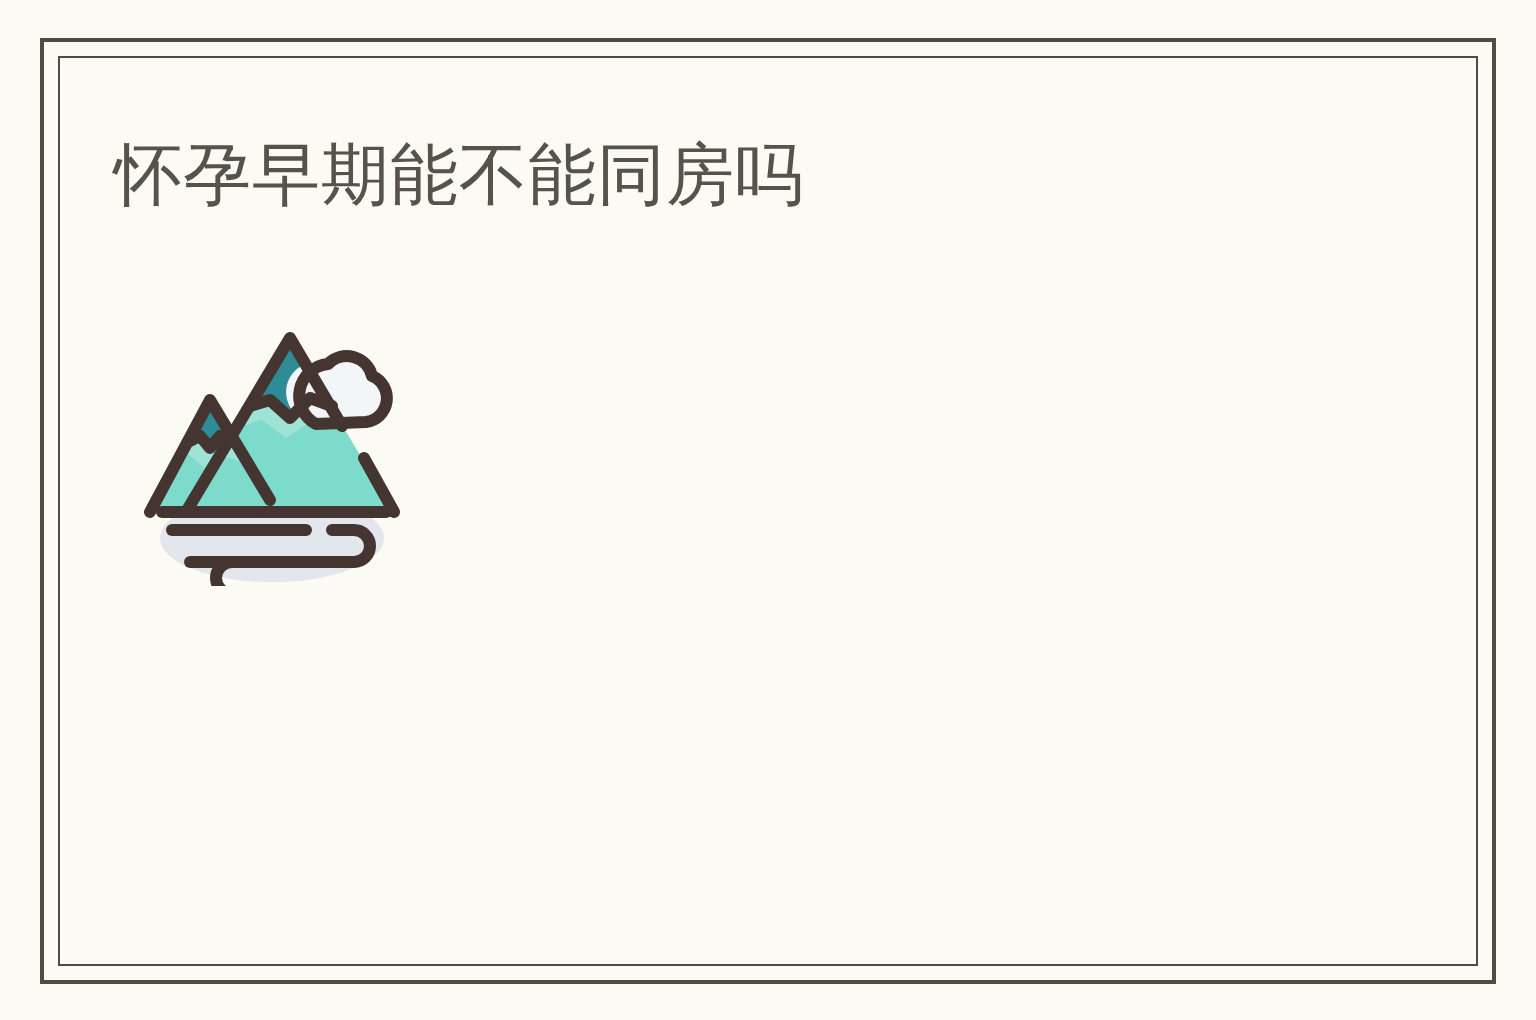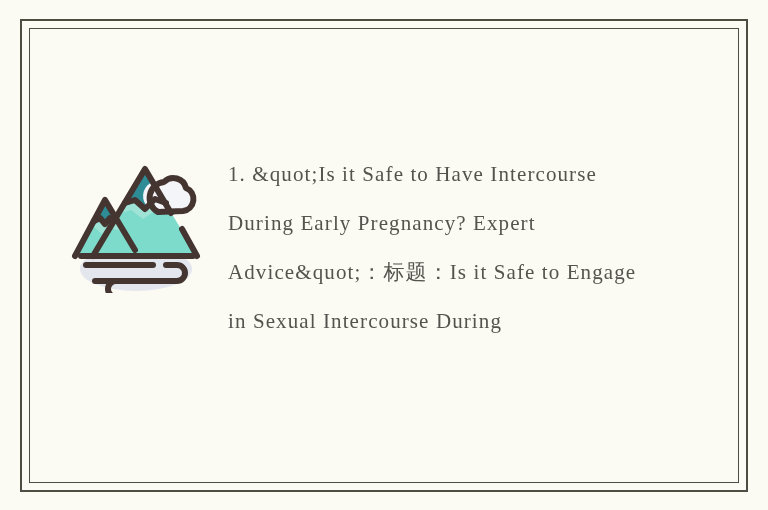--- a/index.html
+++ b/index.html
@@ -91,20 +91,21 @@
   }
 </style>
 </head>
 <body>
 
 <div class="page">
 
   <div class="frame-outer"></div>
   <div class="frame-inner"></div>
 
+  <div class="title">怀孕早期能不能同房吗</div>
 
   <div class="content">
 
     <div class="icon-wrap">
       <svg viewBox="0 0 134 140" xmlns="http://www.w3.org/2000/svg">
 
         <ellipse cx="67" cy="116" rx="56" ry="22" fill="#E3E6ED"></ellipse>
 
         <path d="M76 16 L128 103 L24 103 Z" fill="#7DDBCB"></path>
 
@@ -140,16 +141,15 @@
 
         <g fill="none" stroke="#443531" stroke-width="6" stroke-linecap="round" stroke-linejoin="round">
           <path d="M17 112 L84 112"></path>
           <path d="M97 112 L108 112 a8 8 0 0 1 0 16 L47 128 a8 8 0 0 0 0 16 L76 144"></path>
           <path d="M26 128 L60 128"></path>
           <path d="M88 144 L108 144"></path>
         </g>
       </svg>
     </div>
 
-    <div class="body-text">1. &amp;quot;Is it Safe to Have Intercourse During Early Pregnancy? Expert Advice&amp;quot;：标题：Is it Safe to Engage in Sexual Intercourse During</div>
 
   </div>
 </div>
 
 </body></html>

